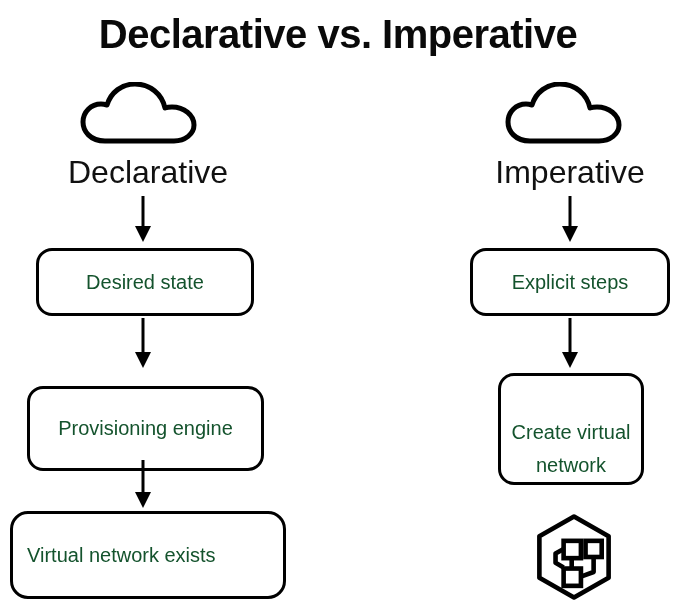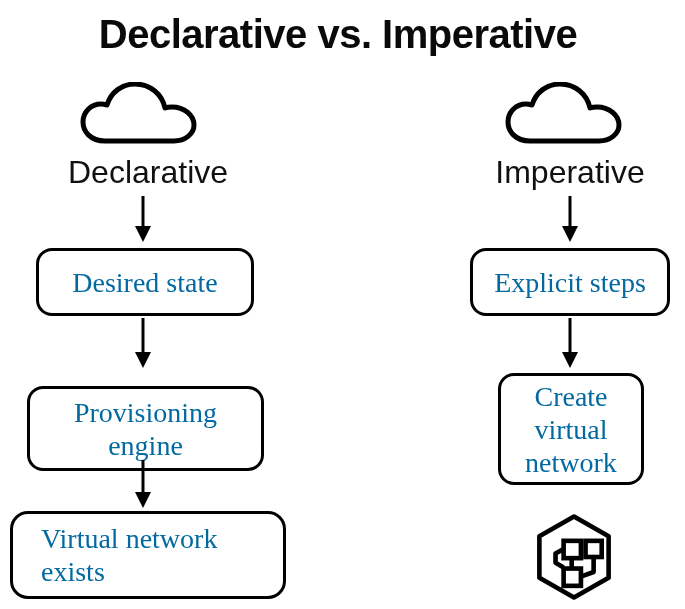--- a/index.html
+++ b/index.html
@@ -54,36 +54,35 @@
     box-sizing: border-box;
     border: 3px solid #000000;
     border-radius: 16px;
     background: #ffffff;
     display: flex;
     align-items: center;
     justify-content: center;
     text-align: center;
   }
   .node-text {
-    font-size: 28px;
+    font-size: 20px;
     line-height: 33px;
-    color: #0369a1;
+    color: #14532d;
     padding: 0 6px;
-    font-family: Liberation Serif, serif;
   }
 
   #box-desired-state   { left: 36px;  top: 248px; width: 218px; height: 68px; }
   #box-provisioning    { left: 27px;  top: 386px; width: 237px; height: 85px; }
   #box-virtual-network { left: 10px;  top: 511px; width: 276px; height: 88px; border-radius: 18px; }
   #box-explicit-steps  { left: 470px; top: 248px; width: 200px; height: 68px; }
-  #box-create-vnet     { left: 498px; top: 373px; width: 146px; height: 112px; }
+  #box-create-vnet     { left: 498px; top: 373px; width: 146px; height: 112px; align-items: flex-end; }
 
   #box-virtual-network {
-    justify-content: center;
-    padding-left: 14px;
+    justify-content: flex-start;
+    padding-left: 0;
   }
   #box-virtual-network .node-text {
     text-align: left;
     padding-left: 14px;
   }
 
   .arrow {
     position: absolute;
   }
   #arrow-decl-to-desired  { left: 131px; top: 196px; }

